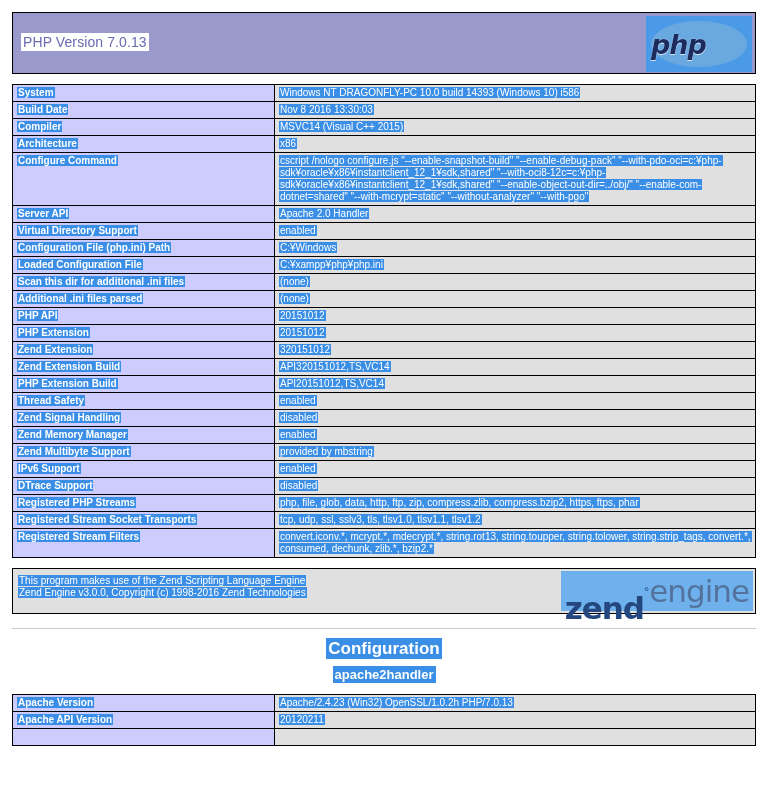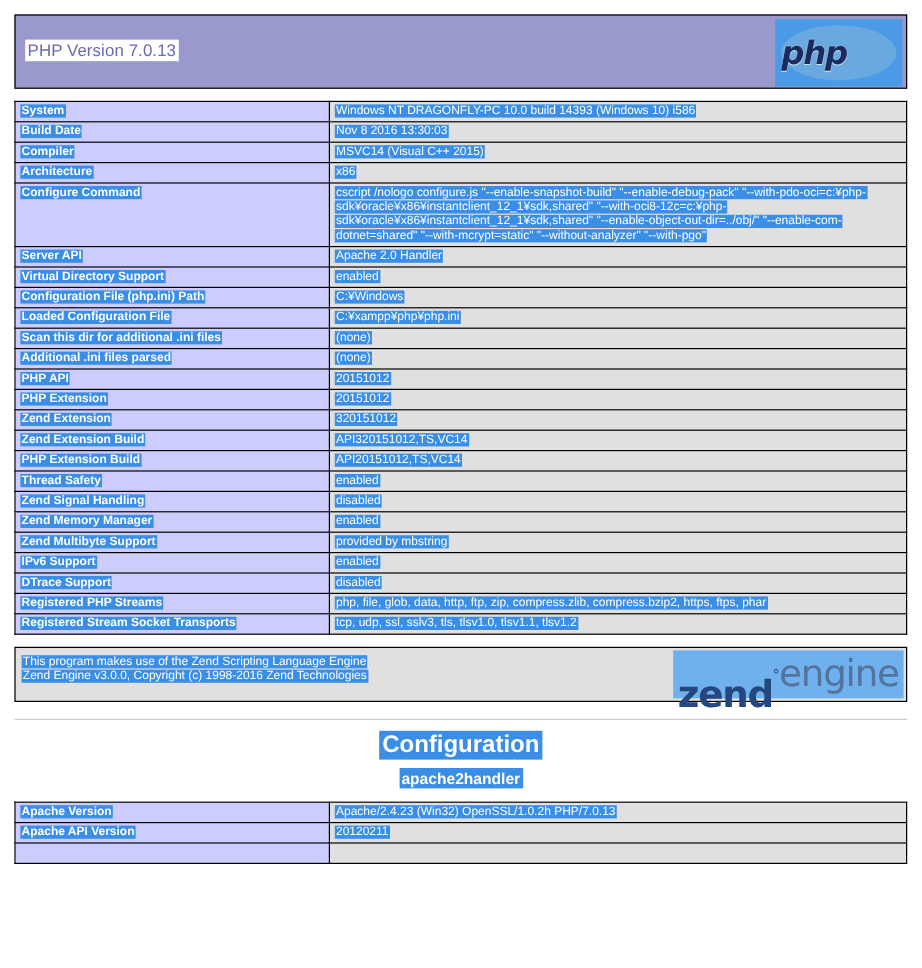--- a/index.html
+++ b/index.html
@@ -162,21 +162,21 @@
     border-top: 1px solid #cccccc;
     margin: 14px 0 10px 0;
   }
 
   h1.section, h2.section {
     text-align: center;
     margin: 8px 0;
     font-weight: bold;
   }
   h1.section {
-    font-size: 20px;
+    font-size: 17px;
   }
   h2.section {
     font-size: 13px;
     margin-bottom: 12px;
   }
   h1.section .sel, h2.section .sel {
     padding: 1px 2px;
   }
 </style>
 </head>
@@ -283,20 +283,24 @@
           <td class="label"><span class="sel">DTrace Support</span></td>
           <td class="value"><span class="sel">disabled</span></td>
         </tr>
         <tr>
           <td class="label"><span class="sel">Registered PHP Streams</span></td>
           <td class="value"><span class="sel">php, file, glob, data, http, ftp, zip, compress.zlib, compress.bzip2, https, ftps, phar</span></td>
         </tr>
         <tr>
           <td class="label"><span class="sel">Registered Stream Socket Transports</span></td>
           <td class="value"><span class="sel">tcp, udp, ssl, sslv3, tls, tlsv1.0, tlsv1.1, tlsv1.2</span></td>
+        </tr>
+        <tr>
+          <td class="label"><span class="sel">Registered Stream Filters</span></td>
+          <td class="value"><span class="sel">convert.iconv.*, mcrypt.*, mdecrypt.*, string.rot13, string.toupper, string.tolower, string.strip_tags, convert.*, consumed, dechunk, zlib.*, bzip2.*</span></td>
         </tr>
       </tbody>
   </table>
 
   <div class="zendbox">
     <div class="zendtext">
       <span class="sel">This program makes use of the Zend Scripting Language Engine</span><br>
       <span class="sel">Zend Engine v3.0.0, Copyright (c) 1998-2016 Zend Technologies</span>
     </div>
     <div class="zendlogo">

